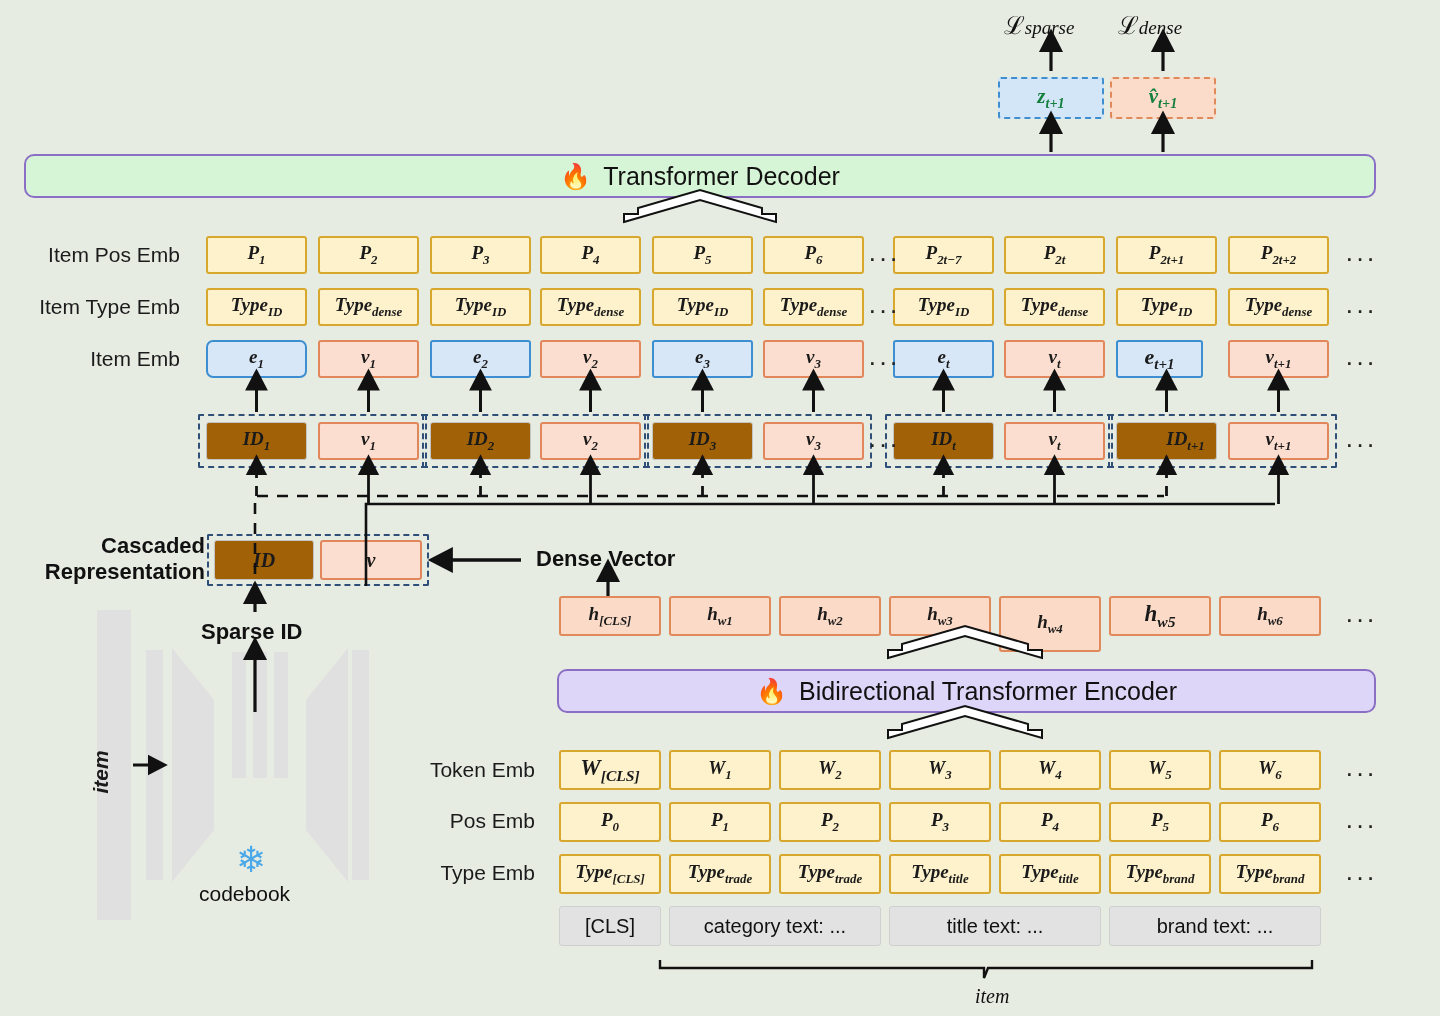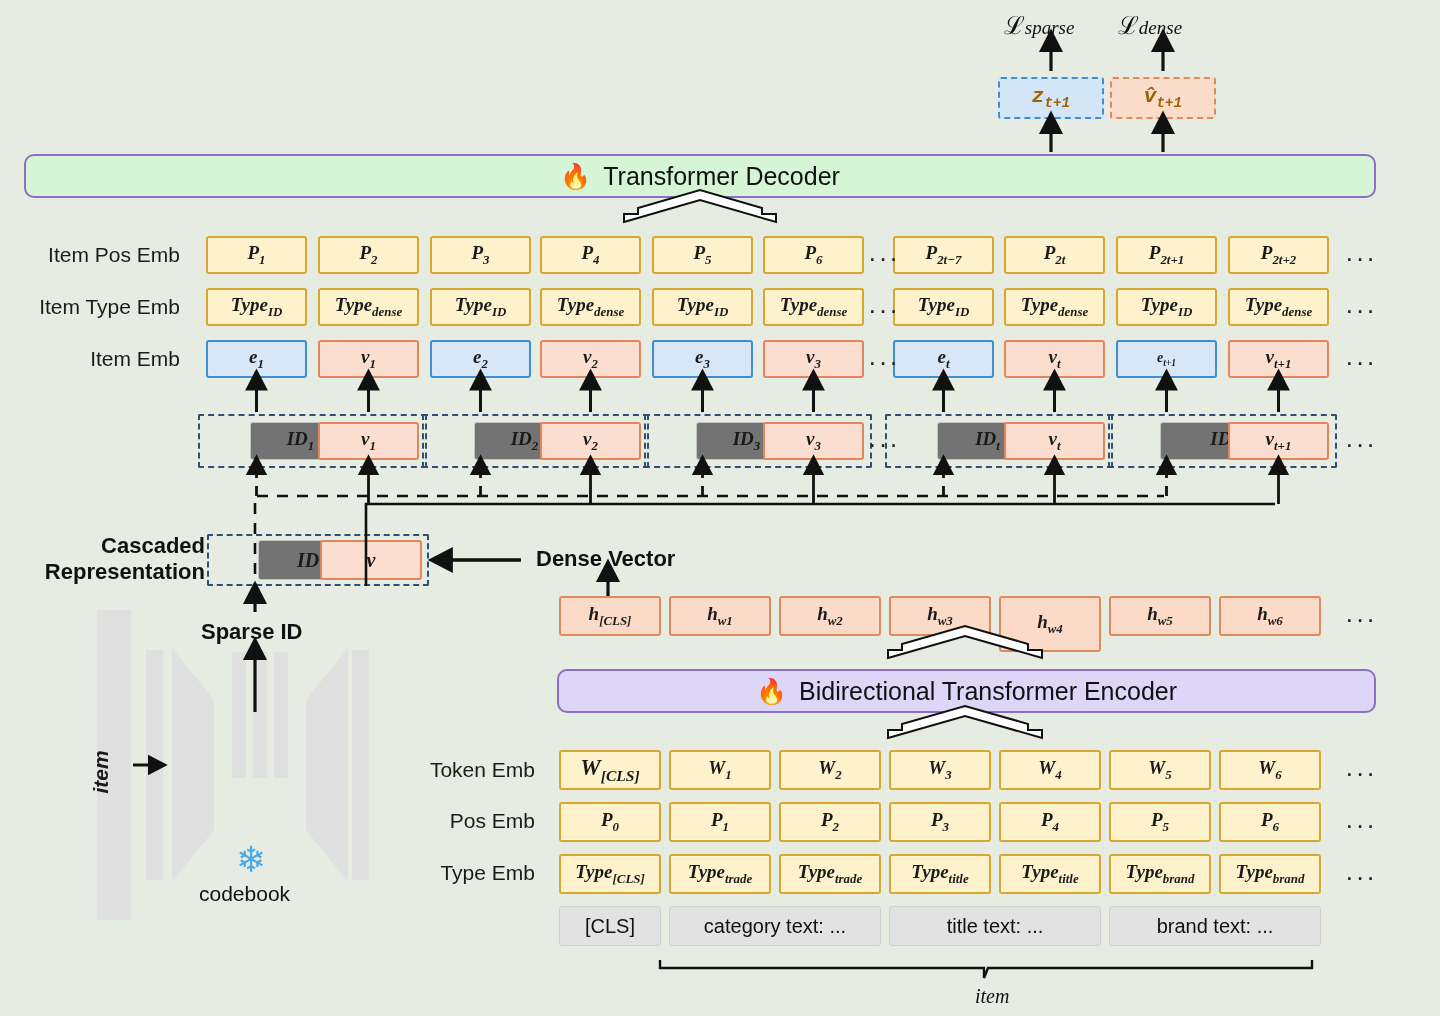--- a/index.html
+++ b/index.html
@@ -18,21 +18,21 @@
     display:flex;align-items:center;justify-content:center;
     border-width:2px;border-style:solid;border-radius:3px;
     font-family:"Liberation Serif", serif;
     font-weight:bold;font-style:italic;
     color:#1a1a1a;white-space:nowrap;
   }
   .yellow{background:#fdf2cc;border-color:#d8a72e;}
   .blue{background:#d7e7f7;border-color:#3d8fd1;}
   .peach{background:#fbdecf;border-color:#e2875c;}
   .peach2{background:#fbdbc8;border-color:#e08a5c;}
-  .gray{background:#737373;border-color:#c4c4c4;border-width:1px;margin-left:44px;}
+  .gray{background:#a16207;border-color:#c4c4c4;border-width:1px;}
   .graytext{background:#e2e2e2;border:1px solid #cfcfcf;
     font-family:"Liberation Sans",sans-serif;font-weight:normal;font-style:normal;color:#111;}
 
   .rowlabel{
     position:absolute;
     font-family:"Liberation Sans",sans-serif;
     font-size:21px;color:#1b1b1b;
     text-align:right;white-space:nowrap;
   }
   .boldlabel{
@@ -51,21 +51,21 @@
     font-family:"Liberation Sans",sans-serif;
     font-size:25px;color:#111;
   }
   .bar-dec{background:#d6f5d6;}
   .bar-enc{background:#ddd6f8;}
   .flame{font-size:25px;margin-right:12px;line-height:1;}
 
   
   .dashgrp{border:2.5px dashed #2f4f78;border-radius:2px;background:transparent;}
   .dashbox{border:2.5px dashed;border-radius:3px;display:flex;align-items:center;justify-content:center;
-    font-family:Liberation Mono, monospace;font-weight:bold;font-style:italic;color:#a16207;}
+    font-family:Liberation Serif, serif;font-weight:bold;font-style:italic;color:#15803d;}
   .dash-blue{background:#d2e6f8;border-color:#3f8ed0;}
   .dash-peach{background:#fbdccb;border-color:#e08a5c;}
 
   
   .loss{position:absolute;font-family:"Liberation Serif",serif;font-size:25px;color:#111;white-space:nowrap;}
 
   sub{font-size:0.68em;font-style:italic;font-weight:bold;}
 
   
   .qbar{position:absolute;background:#e0e0e0;}
@@ -166,21 +166,21 @@
       </div>
       <div class="abs cell yellow" style="left: 1004px; top: 288px; width: 101px; height: 38px; font-size: 19px;">
         <span><i>Type</i><sub>dense</sub></span>
       </div>
       <div class="abs cell yellow" style="left: 1116px; top: 288px; width: 101px; height: 38px; font-size: 19px;">
         <span><i>Type</i><sub>ID</sub></span>
       </div>
       <div class="abs cell yellow" style="left: 1228px; top: 288px; width: 101px; height: 38px; font-size: 19px;">
         <span><i>Type</i><sub>dense</sub></span>
       </div>
-      <div class="abs cell blue" style="left: 206px; top: 340px; width: 101px; height: 38px; font-size: 19px;">
+      <div class="abs cell blue" style="left: 206px; top: 340px; width: 101px; height: 38px; font-size: 19px; border-radius: 7px;">
         <span><i>e</i><sub>1</sub></span>
       </div>
       <div class="abs cell peach" style="left: 318px; top: 340px; width: 101px; height: 38px; font-size: 19px;">
         <span><i>v</i><sub>1</sub></span>
       </div>
       <div class="abs cell blue" style="left: 430px; top: 340px; width: 101px; height: 38px; font-size: 19px;">
         <span><i>e</i><sub>2</sub></span>
       </div>
       <div class="abs cell peach" style="left: 540px; top: 340px; width: 101px; height: 38px; font-size: 19px;">
         <span><i>v</i><sub>2</sub></span>
@@ -190,21 +190,21 @@
       </div>
       <div class="abs cell peach" style="left: 763px; top: 340px; width: 101px; height: 38px; font-size: 19px;">
         <span><i>v</i><sub>3</sub></span>
       </div>
       <div class="abs cell blue" style="left: 893px; top: 340px; width: 101px; height: 38px; font-size: 19px;">
         <span><i>e</i><sub>t</sub></span>
       </div>
       <div class="abs cell peach" style="left: 1004px; top: 340px; width: 101px; height: 38px; font-size: 19px;">
         <span><i>v</i><sub>t</sub></span>
       </div>
-      <div class="abs cell blue" style="left: 1116px; top: 340px; width: 101px; height: 38px; font-size: 14px;">
+      <div class="abs cell blue" style="left: 1116px; top: 340px; width: 87px; height: 38px; font-size: 22px;">
         <span><i>e</i><sub>t+1</sub></span>
       </div>
       <div class="abs cell peach" style="left: 1228px; top: 340px; width: 101px; height: 38px; font-size: 19px;">
         <span><i>v</i><sub>t+1</sub></span>
       </div>
       <div class="dots" style="left: 868px; top: 245px;">···</div>
       <div class="dots" style="left: 868px; top: 297px;">···</div>
       <div class="dots" style="left: 868px; top: 349px;">···</div>
       <div class="dots" style="left: 1345px; top: 245px;">···</div>
       <div class="dots" style="left: 1345px; top: 297px;">···</div>
@@ -286,21 +286,21 @@
       </div>
       <div class="abs cell peach2" style="left: 779px; top: 596px; width: 102px; height: 40px; font-size: 19px;">
         <span><i>h</i><sub>w2</sub></span>
       </div>
       <div class="abs cell peach2" style="left: 889px; top: 596px; width: 102px; height: 40px; font-size: 19px;">
         <span><i>h</i><sub>w3</sub></span>
       </div>
       <div class="abs cell peach2" style="left: 999px; top: 596px; width: 102px; height: 56px; font-size: 19px;">
         <span><i>h</i><sub>w4</sub></span>
       </div>
-      <div class="abs cell peach2" style="left: 1109px; top: 596px; width: 102px; height: 40px; font-size: 19px;">
+      <div class="abs cell peach2" style="left: 1109px; top: 596px; width: 102px; height: 40px; font-size: 23px;">
         <span><i>h</i><sub>w5</sub></span>
       </div>
       <div class="abs cell peach2" style="left: 1219px; top: 596px; width: 102px; height: 40px; font-size: 19px;">
         <span><i>h</i><sub>w6</sub></span>
       </div>
       <div class="dots" style="left: 1345px; top: 606px;">···</div>
     </div>
 
   <div class="abs bar bar-enc" style="left:557px;top:669px;width:819px;height:44px;">
     <span class="flame">🔥</span>

